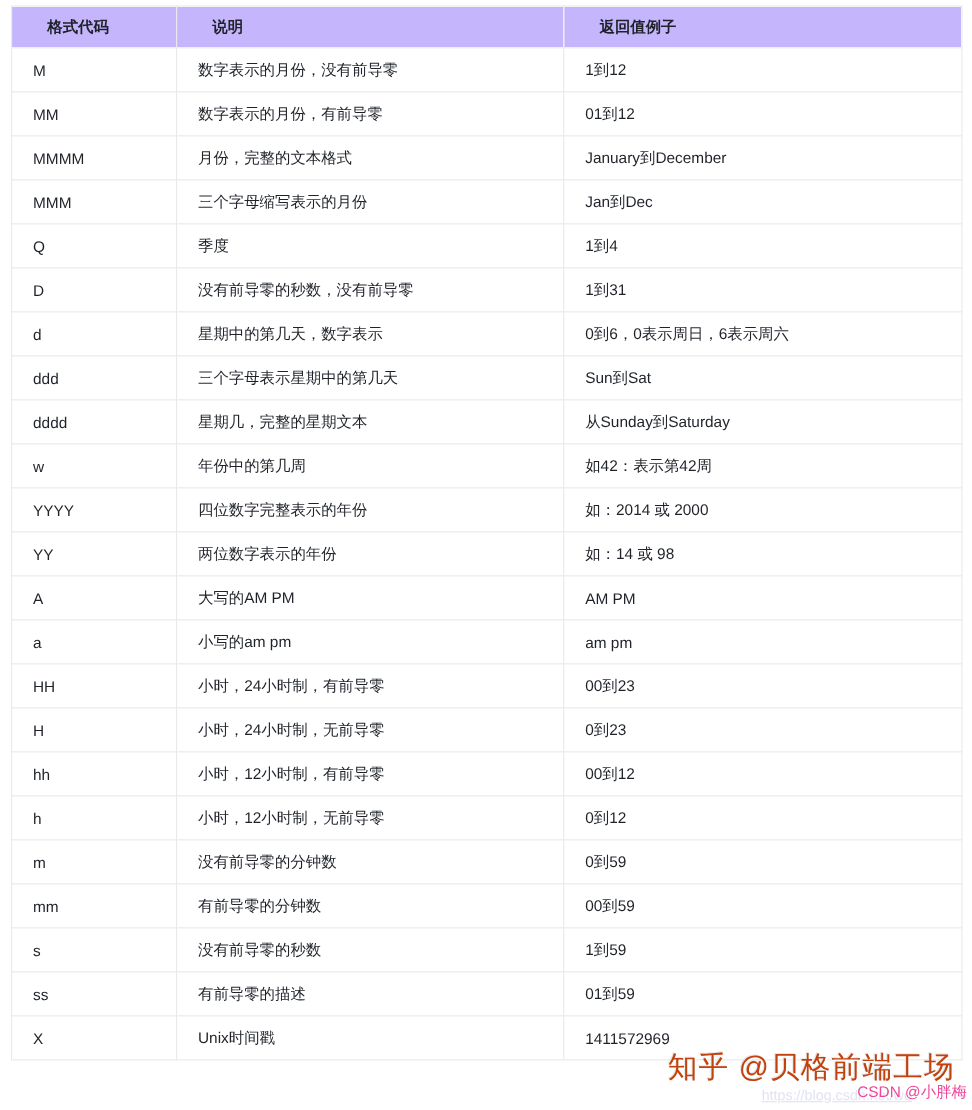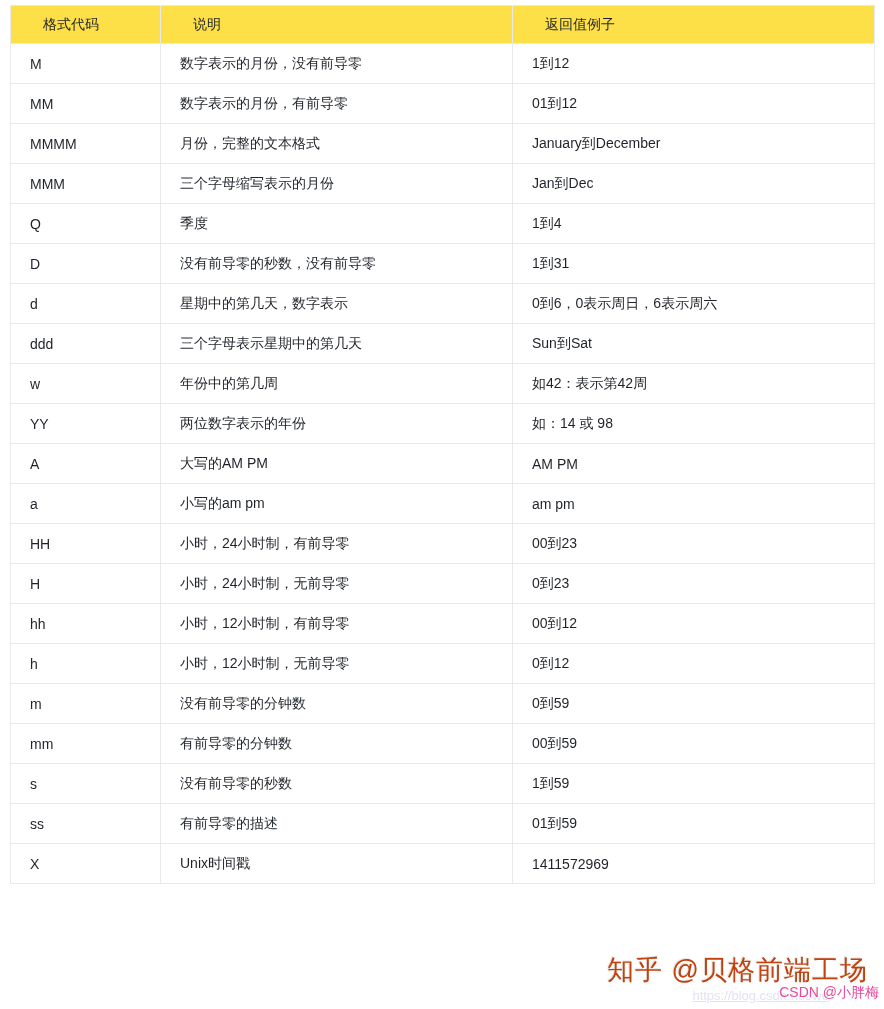--- a/index.html
+++ b/index.html
@@ -28,22 +28,22 @@
     border: 1px solid #e9e9ec;
     font-size: 14px;
     color: #1f2329;
     text-align: left;
     vertical-align: middle;
     padding: 0 8px 0 19px;
     overflow: hidden;
     white-space: nowrap;
   }
   .format-table th {
-    background: #fde047;
-    font-weight: normal;
+    background: #c4b5fd;
+    font-weight: bold;
     height: 37px;
     padding-left: 32px;
   }
   .format-table td {
     background: #ffffff;
     font-weight: normal;
     height: 39px;
   }
   .col-code { width: 150px; }
   .col-desc { width: 352px; }
@@ -138,25 +138,35 @@
         <td>d</td>
         <td>星期中的第几天，数字表示</td>
         <td>0到6，0表示周日，6表示周六</td>
       </tr>
         <tr>
         <td>ddd</td>
         <td>三个字母表示星期中的第几天</td>
         <td>Sun到Sat</td>
       </tr>
         <tr>
+        <td>dddd</td>
+        <td>星期几，完整的星期文本</td>
+        <td>从Sunday到Saturday</td>
+      </tr>
+        <tr>
         <td>w</td>
         <td>年份中的第几周</td>
         <td>如42：表示第42周</td>
       </tr>
         <tr>
+        <td>YYYY</td>
+        <td>四位数字完整表示的年份</td>
+        <td>如：2014 或 2000</td>
+      </tr>
+        <tr>
         <td>YY</td>
         <td>两位数字表示的年份</td>
         <td>如：14 或 98</td>
       </tr>
         <tr>
         <td>A</td>
         <td>大写的AM PM</td>
         <td>AM PM</td>
       </tr>
         <tr>

